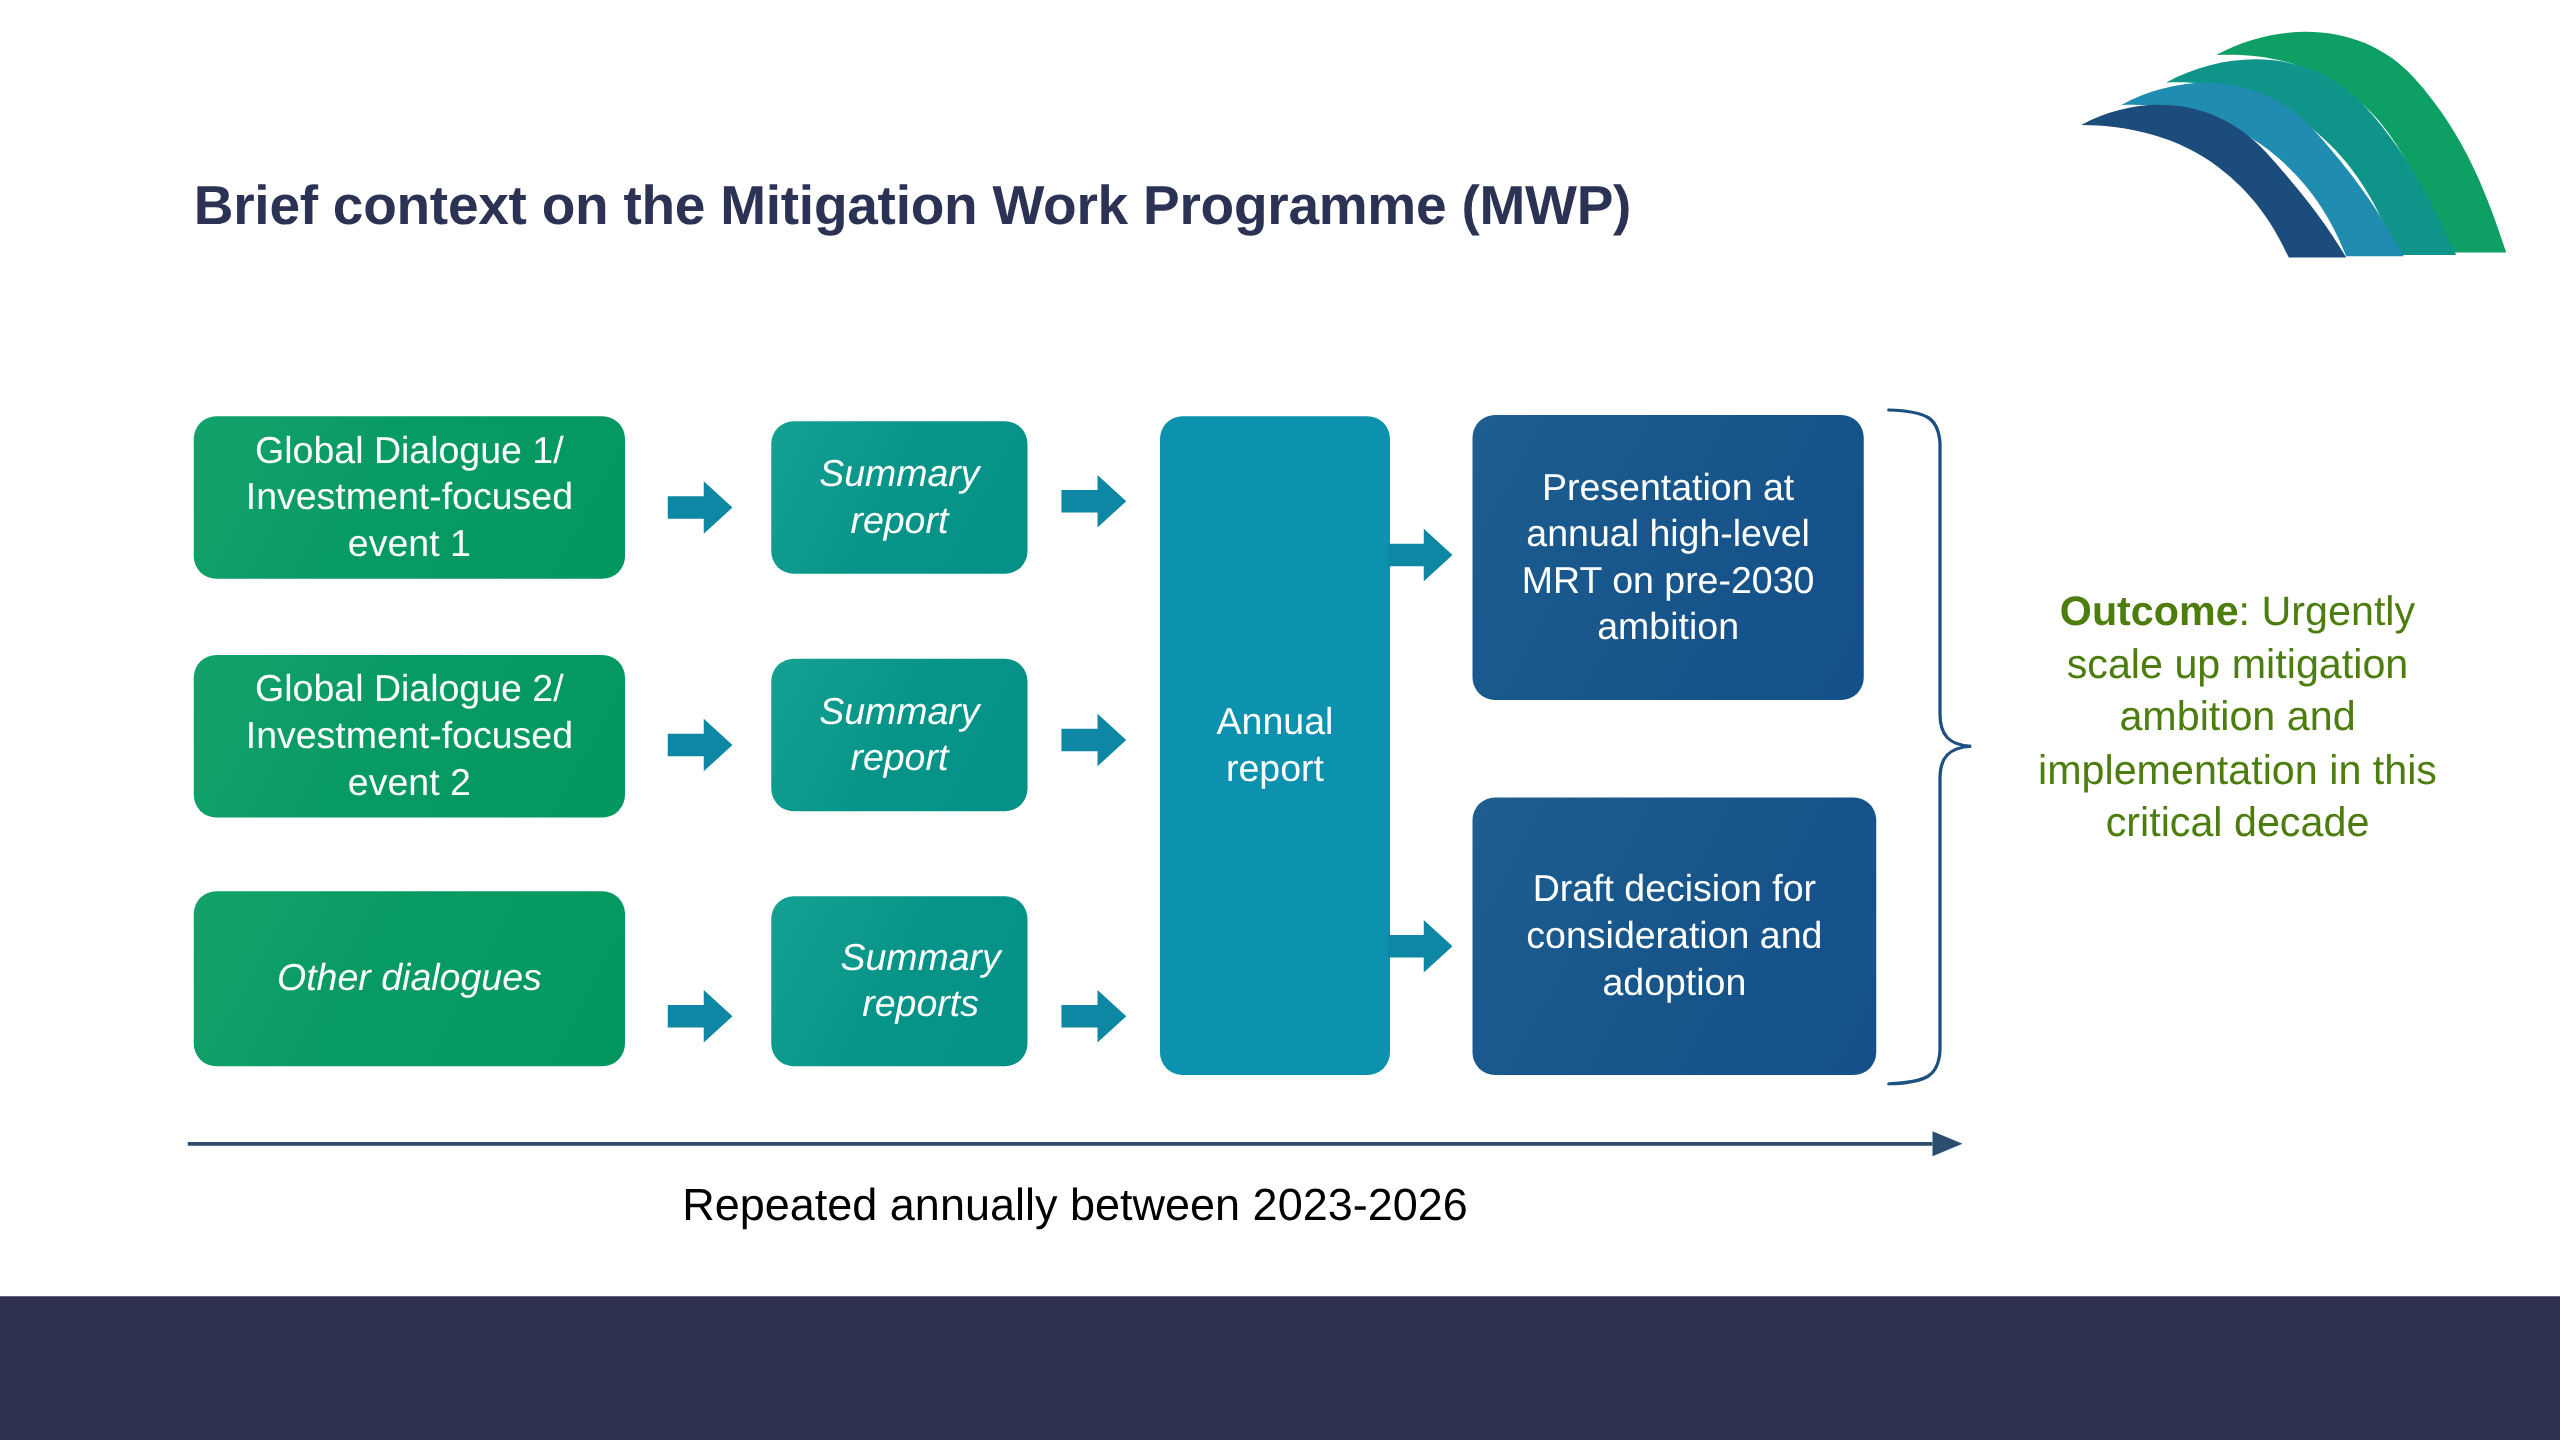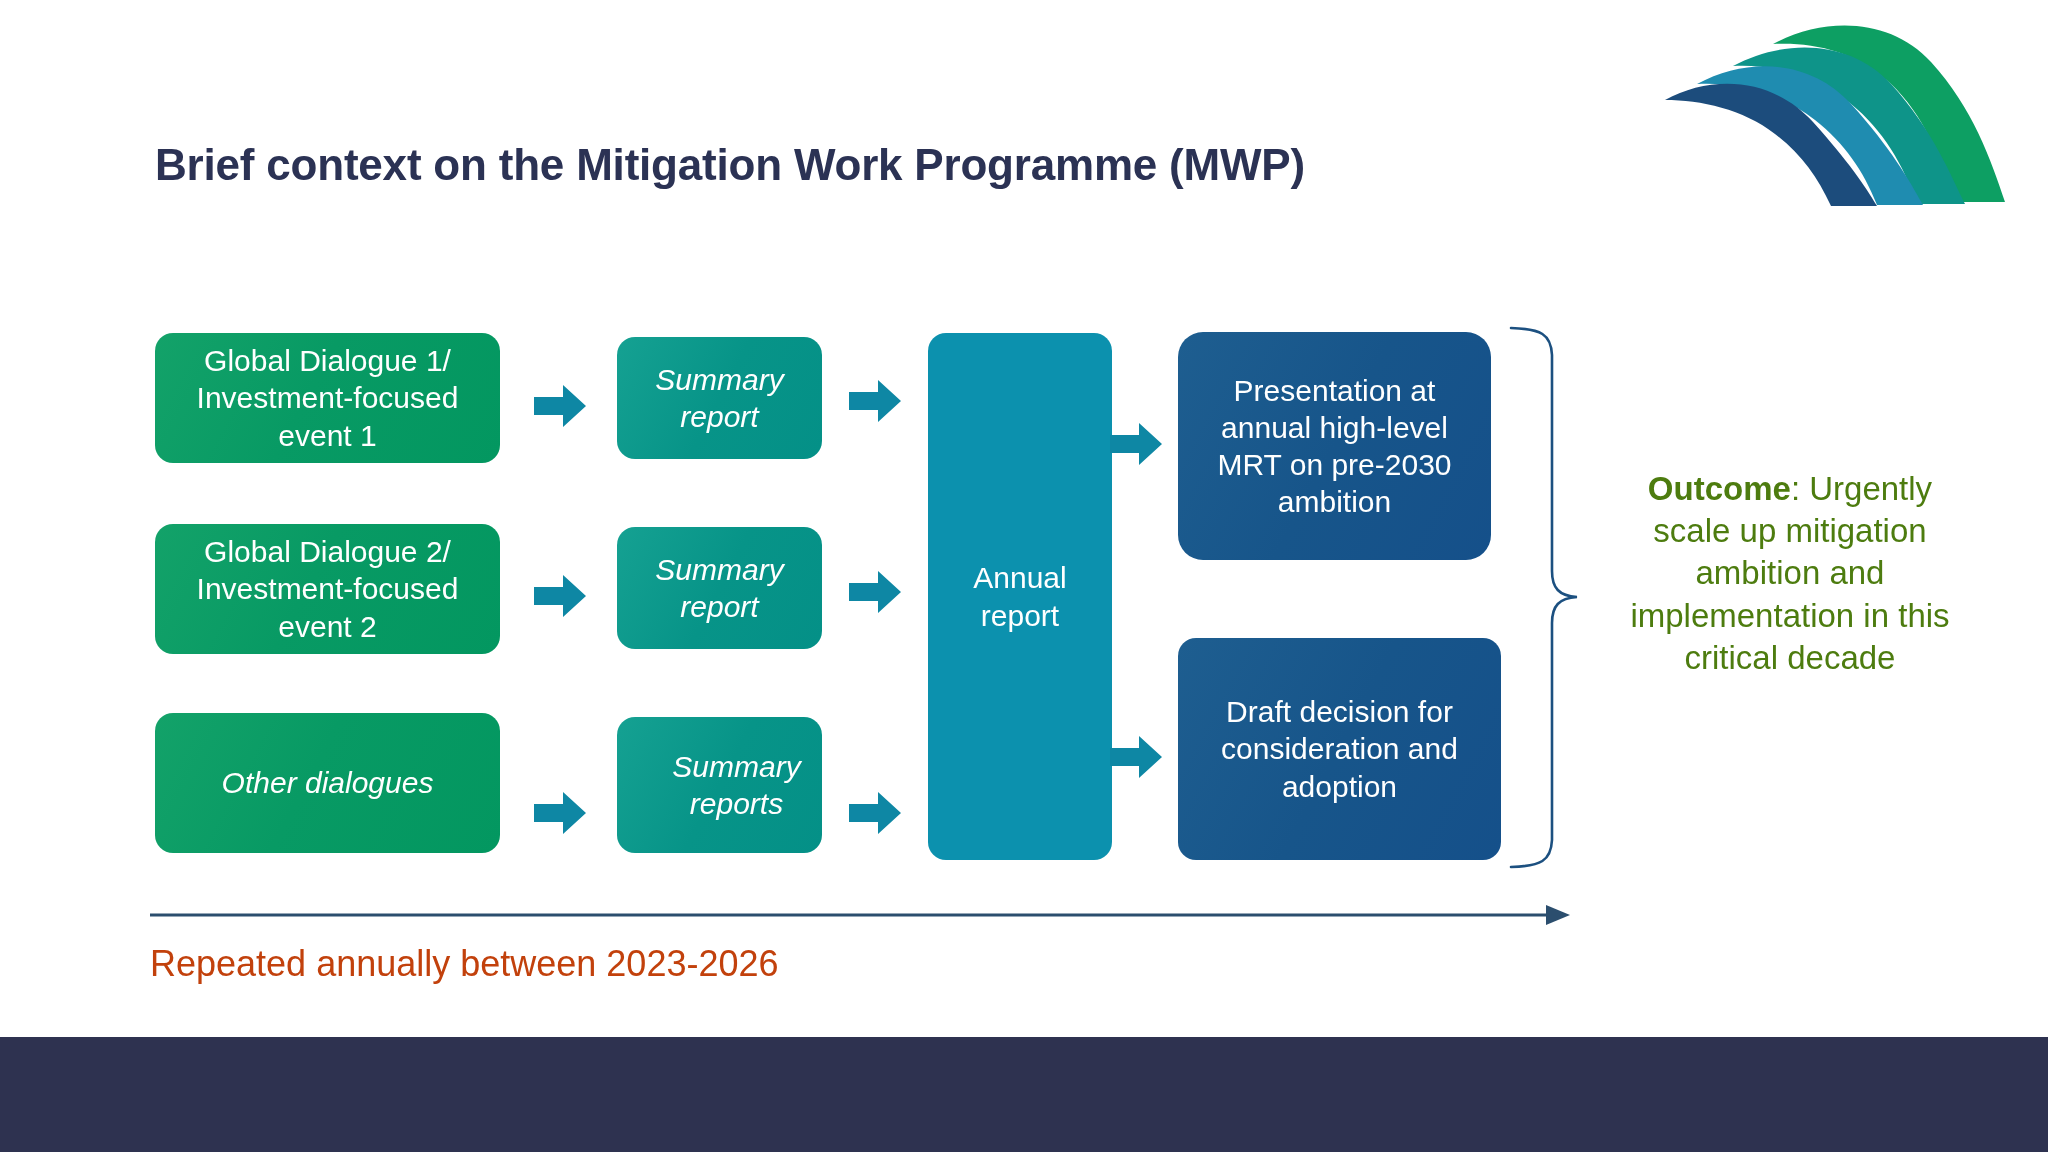--- a/index.html
+++ b/index.html
@@ -89,21 +89,21 @@
   #node-gd1        { left:155px;  top:333px; width:345px; height:130px; }
   #node-gd2        { left:155px;  top:524px; width:345px; height:130px; }
   #node-other      { left:155px;  top:713px; width:345px; height:140px;font-style:italic; }
 
   #node-sum1       { left:617px;  top:337px; width:205px; height:122px; }
   #node-sum2       { left:617px;  top:527px; width:205px; height:122px; }
   #node-sum3       { left:617px;  top:717px; width:205px; height:136px;padding-left:44px; }
 
   #node-annual     { left:928px;  top:333px; width:184px; height:527px; }
 
-  #node-mrt        { left:1178px; top:332px; width:313px; height:228px;border-radius:25px; }
+  #node-mrt        { left:1178px; top:332px; width:313px; height:228px; }
   #node-draft      { left:1178px; top:638px; width:323px; height:222px; }
 
   
   .block-arrow {
     position: absolute;
     width: 52px;
     height: 44px;
   }
   #arr-1 { left:534px;  top:384px; }
   #arr-2 { left:534px;  top:574px; }
@@ -142,22 +142,23 @@
     left: 150px;
     top: 900px;
     width: 1420px;
     height: 30px;
   }
   #timeline-caption {
     position: absolute;
     left: 150px;
     top: 943px;
     width: 1420px;
+    text-align: center;
     font-size: 36px;
-    color: #c2410c;
+    color: #000000;
   }
 
   
   #footer {
     position: absolute;
     left: 0;
     top: 1037px;
     width: 2048px;
     height: 115px;
     background: #2E3250;

